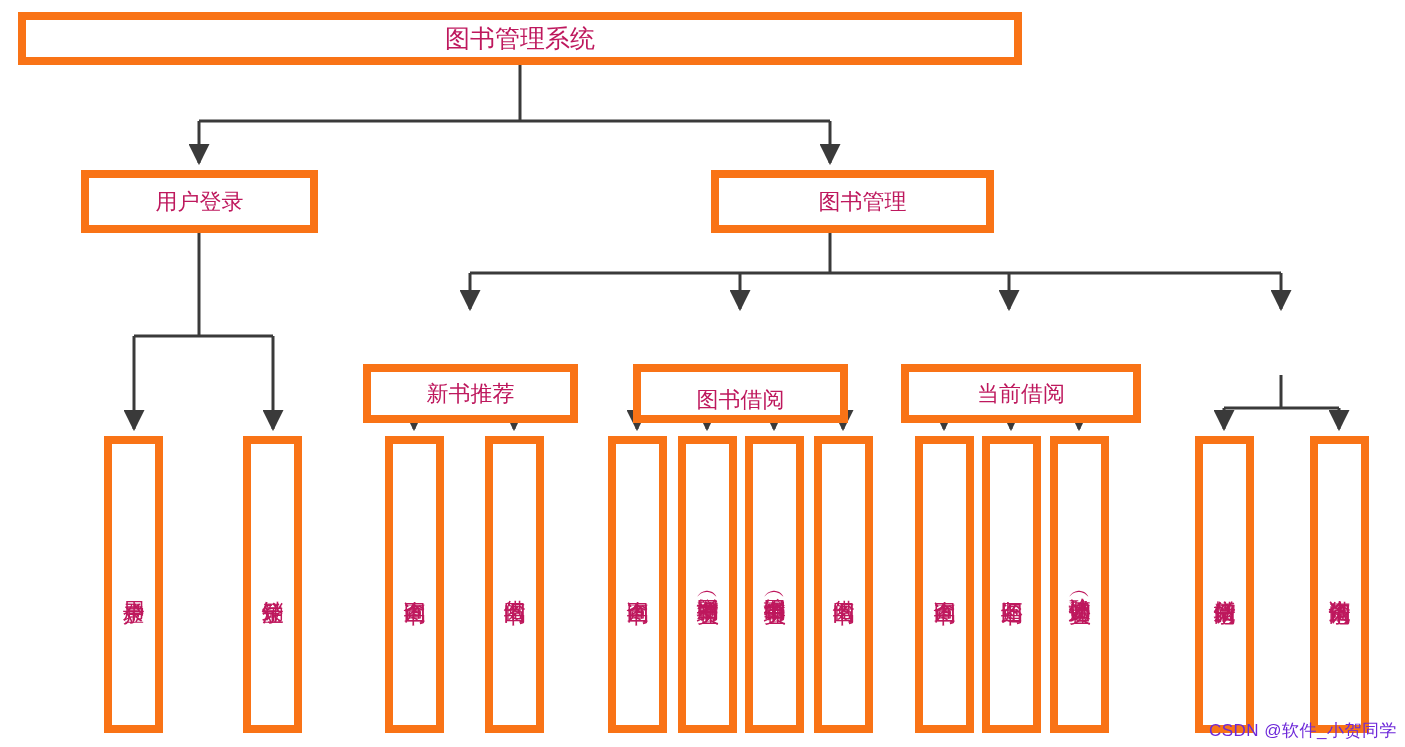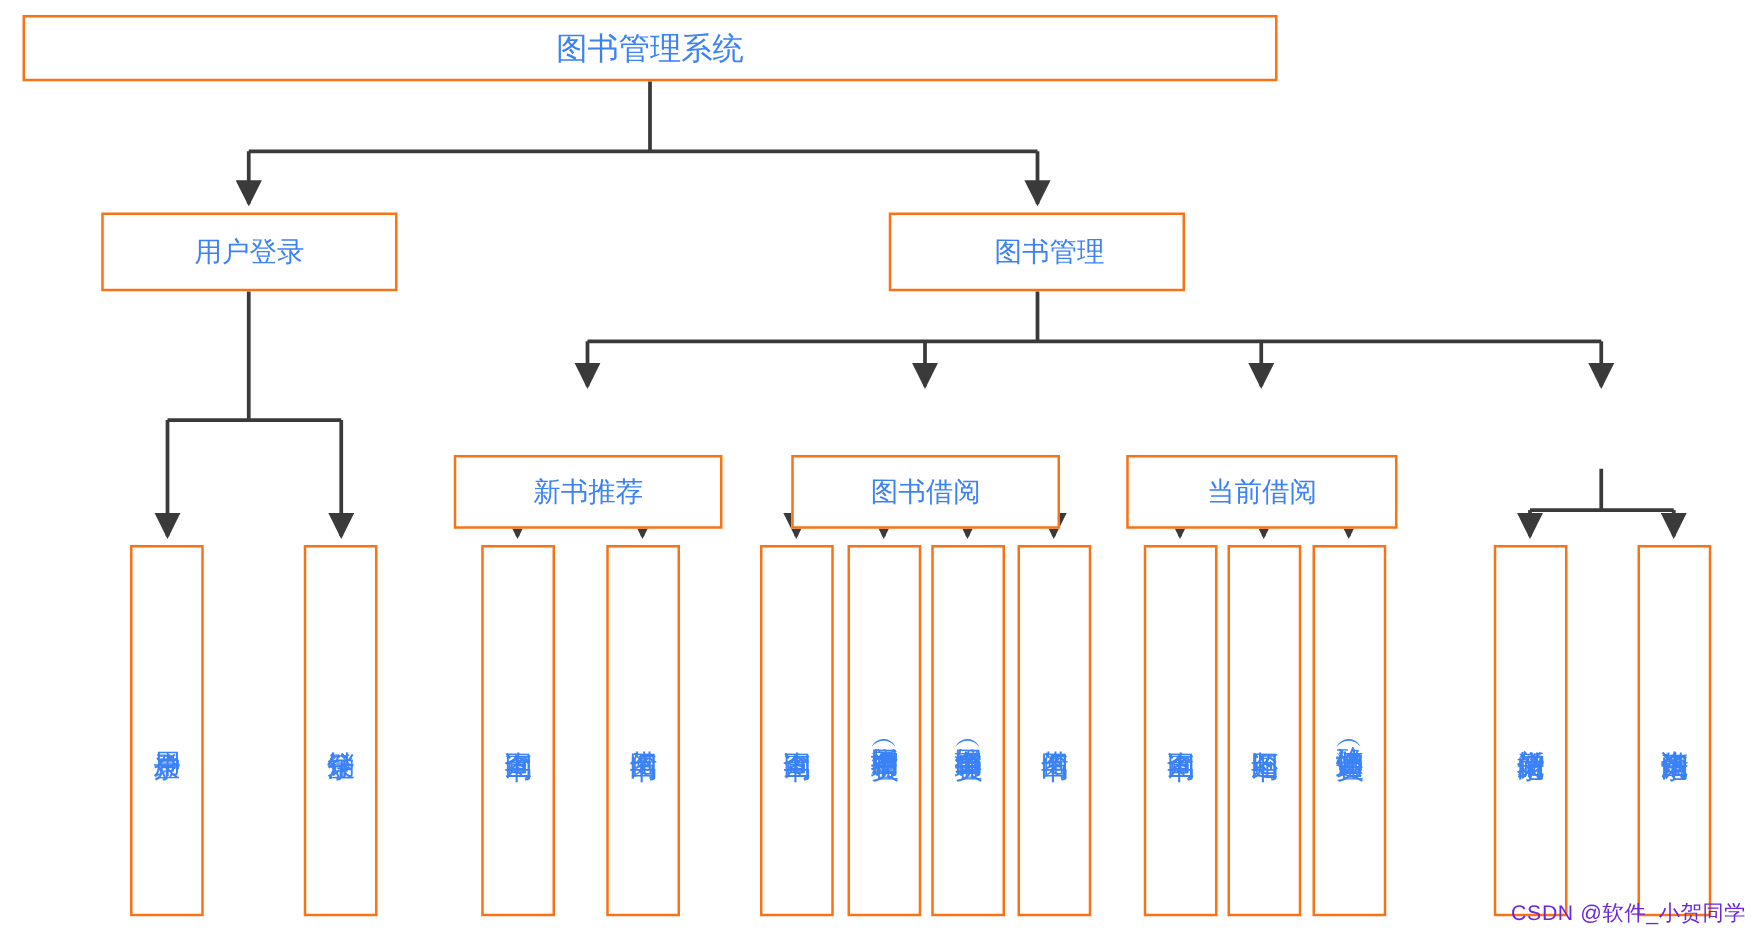--- a/index.html
+++ b/index.html
@@ -10,25 +10,25 @@
     overflow:hidden;
     position:relative;
   }
   #canvas{position:absolute;left:0;top:0;width:1405px;height:747px;}
   svg.wires{position:absolute;left:0;top:0;width:1405px;height:747px;pointer-events:none;}
 
   .node{
     position:absolute;
     box-sizing:border-box;
     background:#ffffff;
-    border:2px solid #f97316;
+    border:8px solid #f97316;
     display:flex;
     align-items:center;
     justify-content:center;
-    color:#3b82f6;
+    color:#be185d;
     text-align:center;
   }
   .node.root{font-size:25px;}
   .node.l2{font-size:22px;}
   .node.l3{font-size:22px;margin-top:48px;}
 
   .node.leaf{
     font-size:22px;
     letter-spacing:1px;
     line-height:1.12;
@@ -108,31 +108,31 @@
     </g>
   </svg>
 
   <div class="node root" style="left:18px;top:12px;width:1004px;height:53px;">
     <span>图书管理系统</span>
   </div>
 
   <div class="node l2" style="left:81px;top:170px;width:237px;height:63px;">
     <span>用户登录</span>
   </div>
-  <div class="node l2" style="left:711px;top:170px;width:237px;height:63px;padding-left:20px;">
+  <div class="node l2" style="left:711px;top:170px;width:283px;height:63px;padding-left:20px;">
     <span>图书管理</span>
   </div>
 
   <div class="node l3" style="left:363px;top:316px;width:215px;height:59px;">
     <span>新书推荐</span>
   </div>
-  <div class="node l3" style="left:633px;top:316px;width:215px;height:59px;">
+  <div class="node l3" style="left:633px;top:316px;width:215px;height:59px;align-items:flex-end;">
     <span>图书借阅</span>
   </div>
-  <div class="node l3" style="left:901px;top:316px;width:217px;height:59px;">
+  <div class="node l3" style="left:901px;top:316px;width:240px;height:59px;">
     <span>当前借阅</span>
   </div>
 
   <div class="node leaf" style="left:104px;top:436px;width:59px;height:297px;">
     <span class="vtext">用户登录</span>
   </div>
   <div class="node leaf" style="left:243px;top:436px;width:59px;height:297px;">
     <span class="vtext">注销登录</span>
   </div>
 

